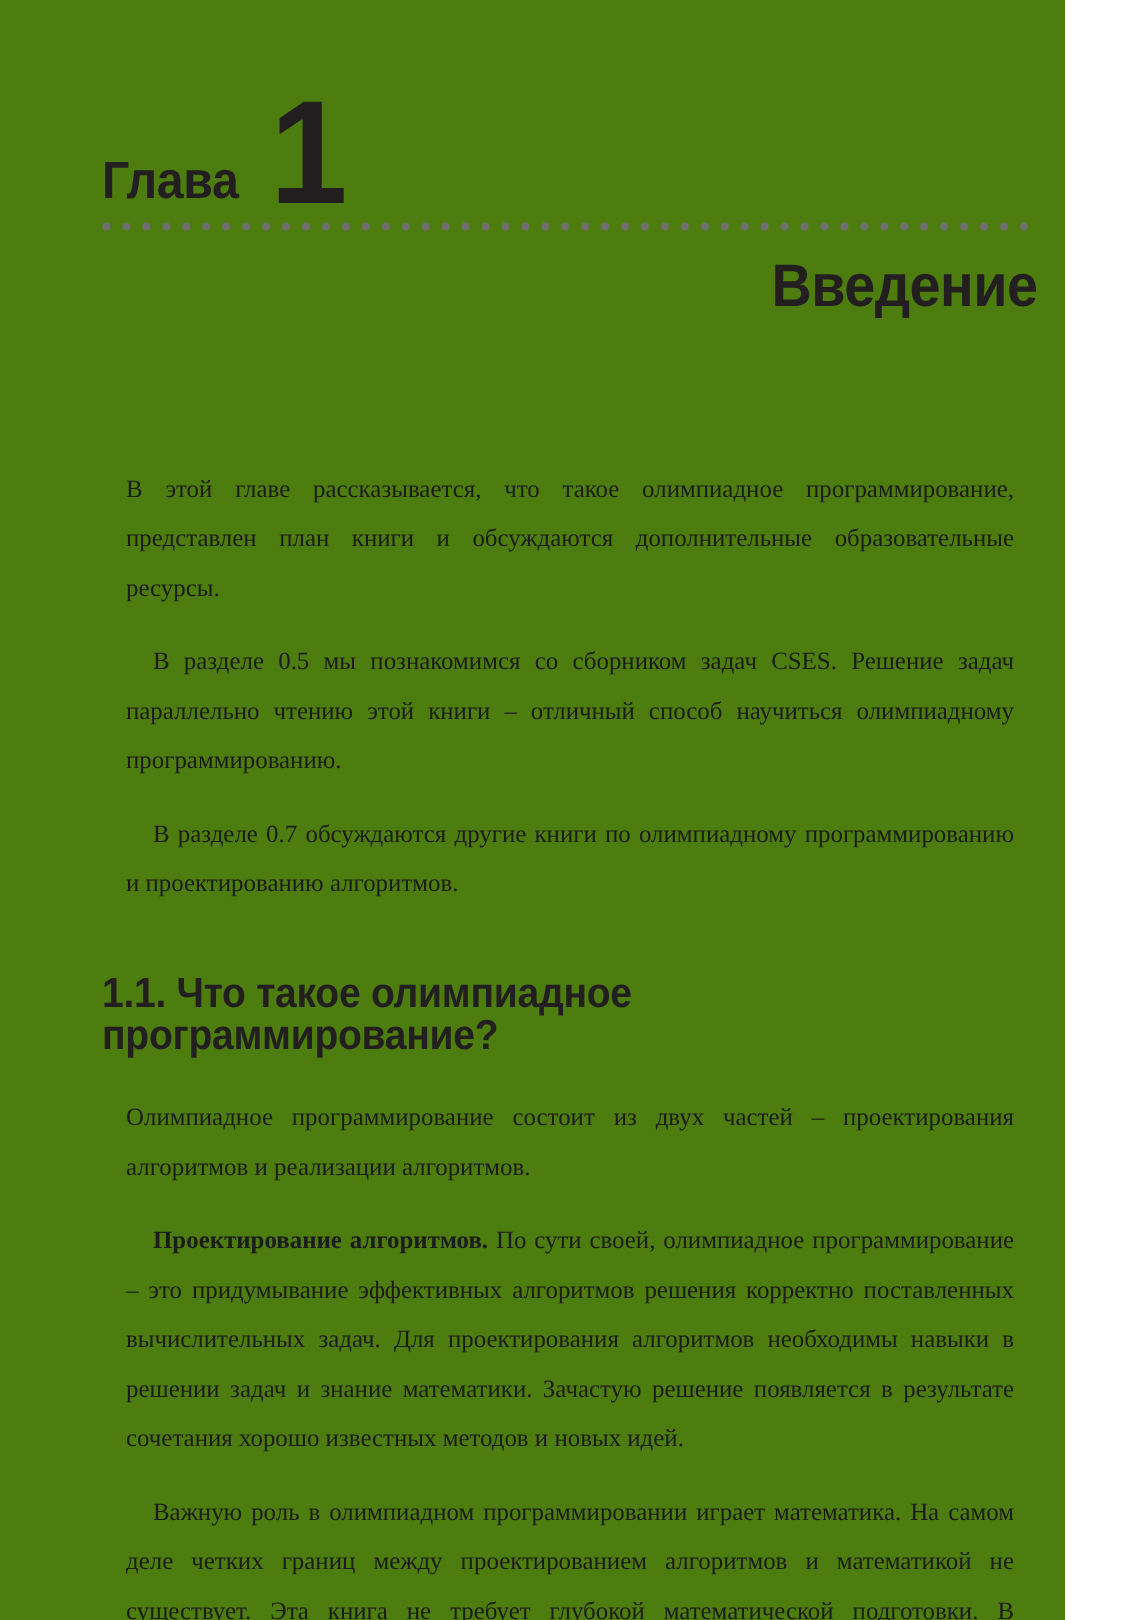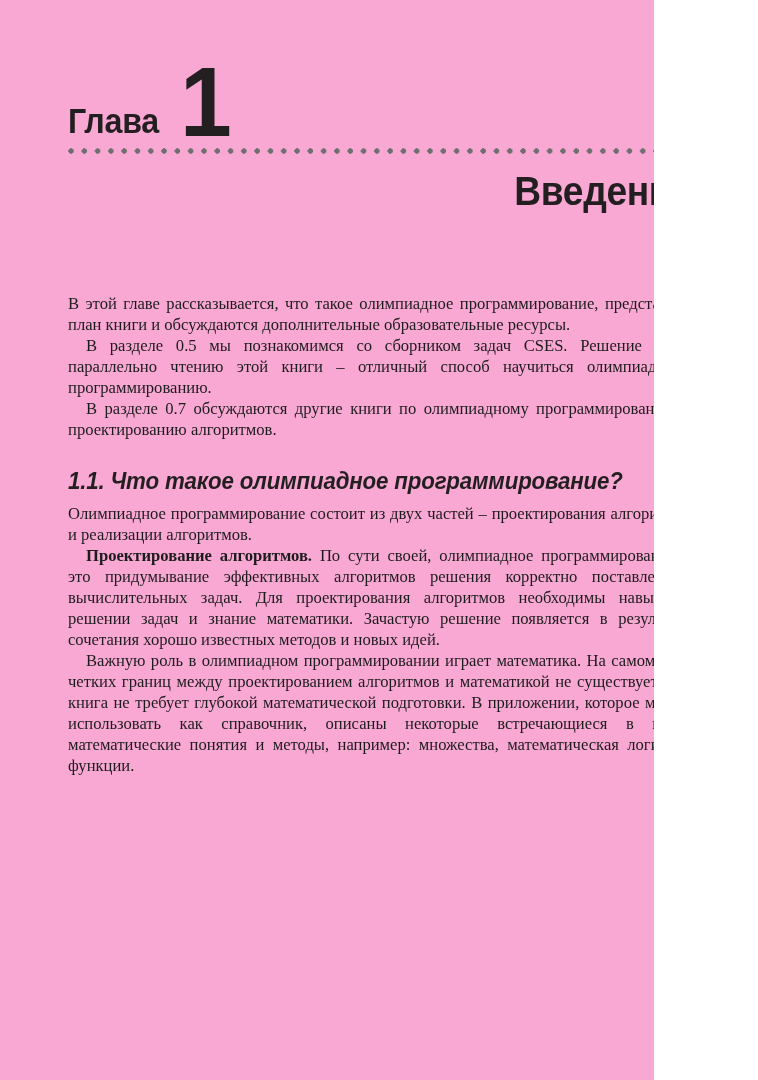--- a/index.html
+++ b/index.html
@@ -2,23 +2,23 @@
 <html lang="ru"><head>
 <meta charset="utf-8">
 <style>
   html, body {
     margin: 0;
     padding: 0;
     background: #ffffff;
   }
   .page {
     position: relative;
-    width: 654px;
+    width: 710px;
     height: 1080px;
-    background: #f9a8d4;
+    background: #4d7c0f;
     overflow: hidden;
     box-sizing: border-box;
   }
 
   
   .chapter-header {
     position: absolute;
     left: 68px;
     top: 58px;
     width: 624px;
@@ -88,45 +88,44 @@
   }
 
   
   .body-col {
     position: absolute;
     left: 68px;
     top: 293px;
     width: 624px;
   }
   p.body {
-    margin: 0;
+    margin: 16px;
     font-family: "Liberation Serif", "DejaVu Serif", serif;
     font-size: 16.6px;
-    line-height: 21px;
+    line-height: 33px;
     color: #1c1c1c;
     text-align: justify;
     text-justify: inter-word;
     hyphens: manual;
   }
   p.body.indent {
     text-indent: 18px;
   }
   p.body b {
     font-weight: 700;
   }
 
   h2.section-heading {
     margin: 0;
     font-family: "Liberation Sans", "DejaVu Sans", sans-serif;
     font-weight: 700;
-    font-size: 24px;
+    font-size: 28px;
     line-height: 28px;
     letter-spacing: -0.2px;
     color: #231f20;
-    font-style: italic;
   }
   h2.section-heading span {
     display: inline-block;
     transform: scaleX(0.93);
     transform-origin: left center;
   }
   .gap-before-heading { height: 27px; }
   .gap-after-heading  { height: 8px; }
 </style>
 </head>

